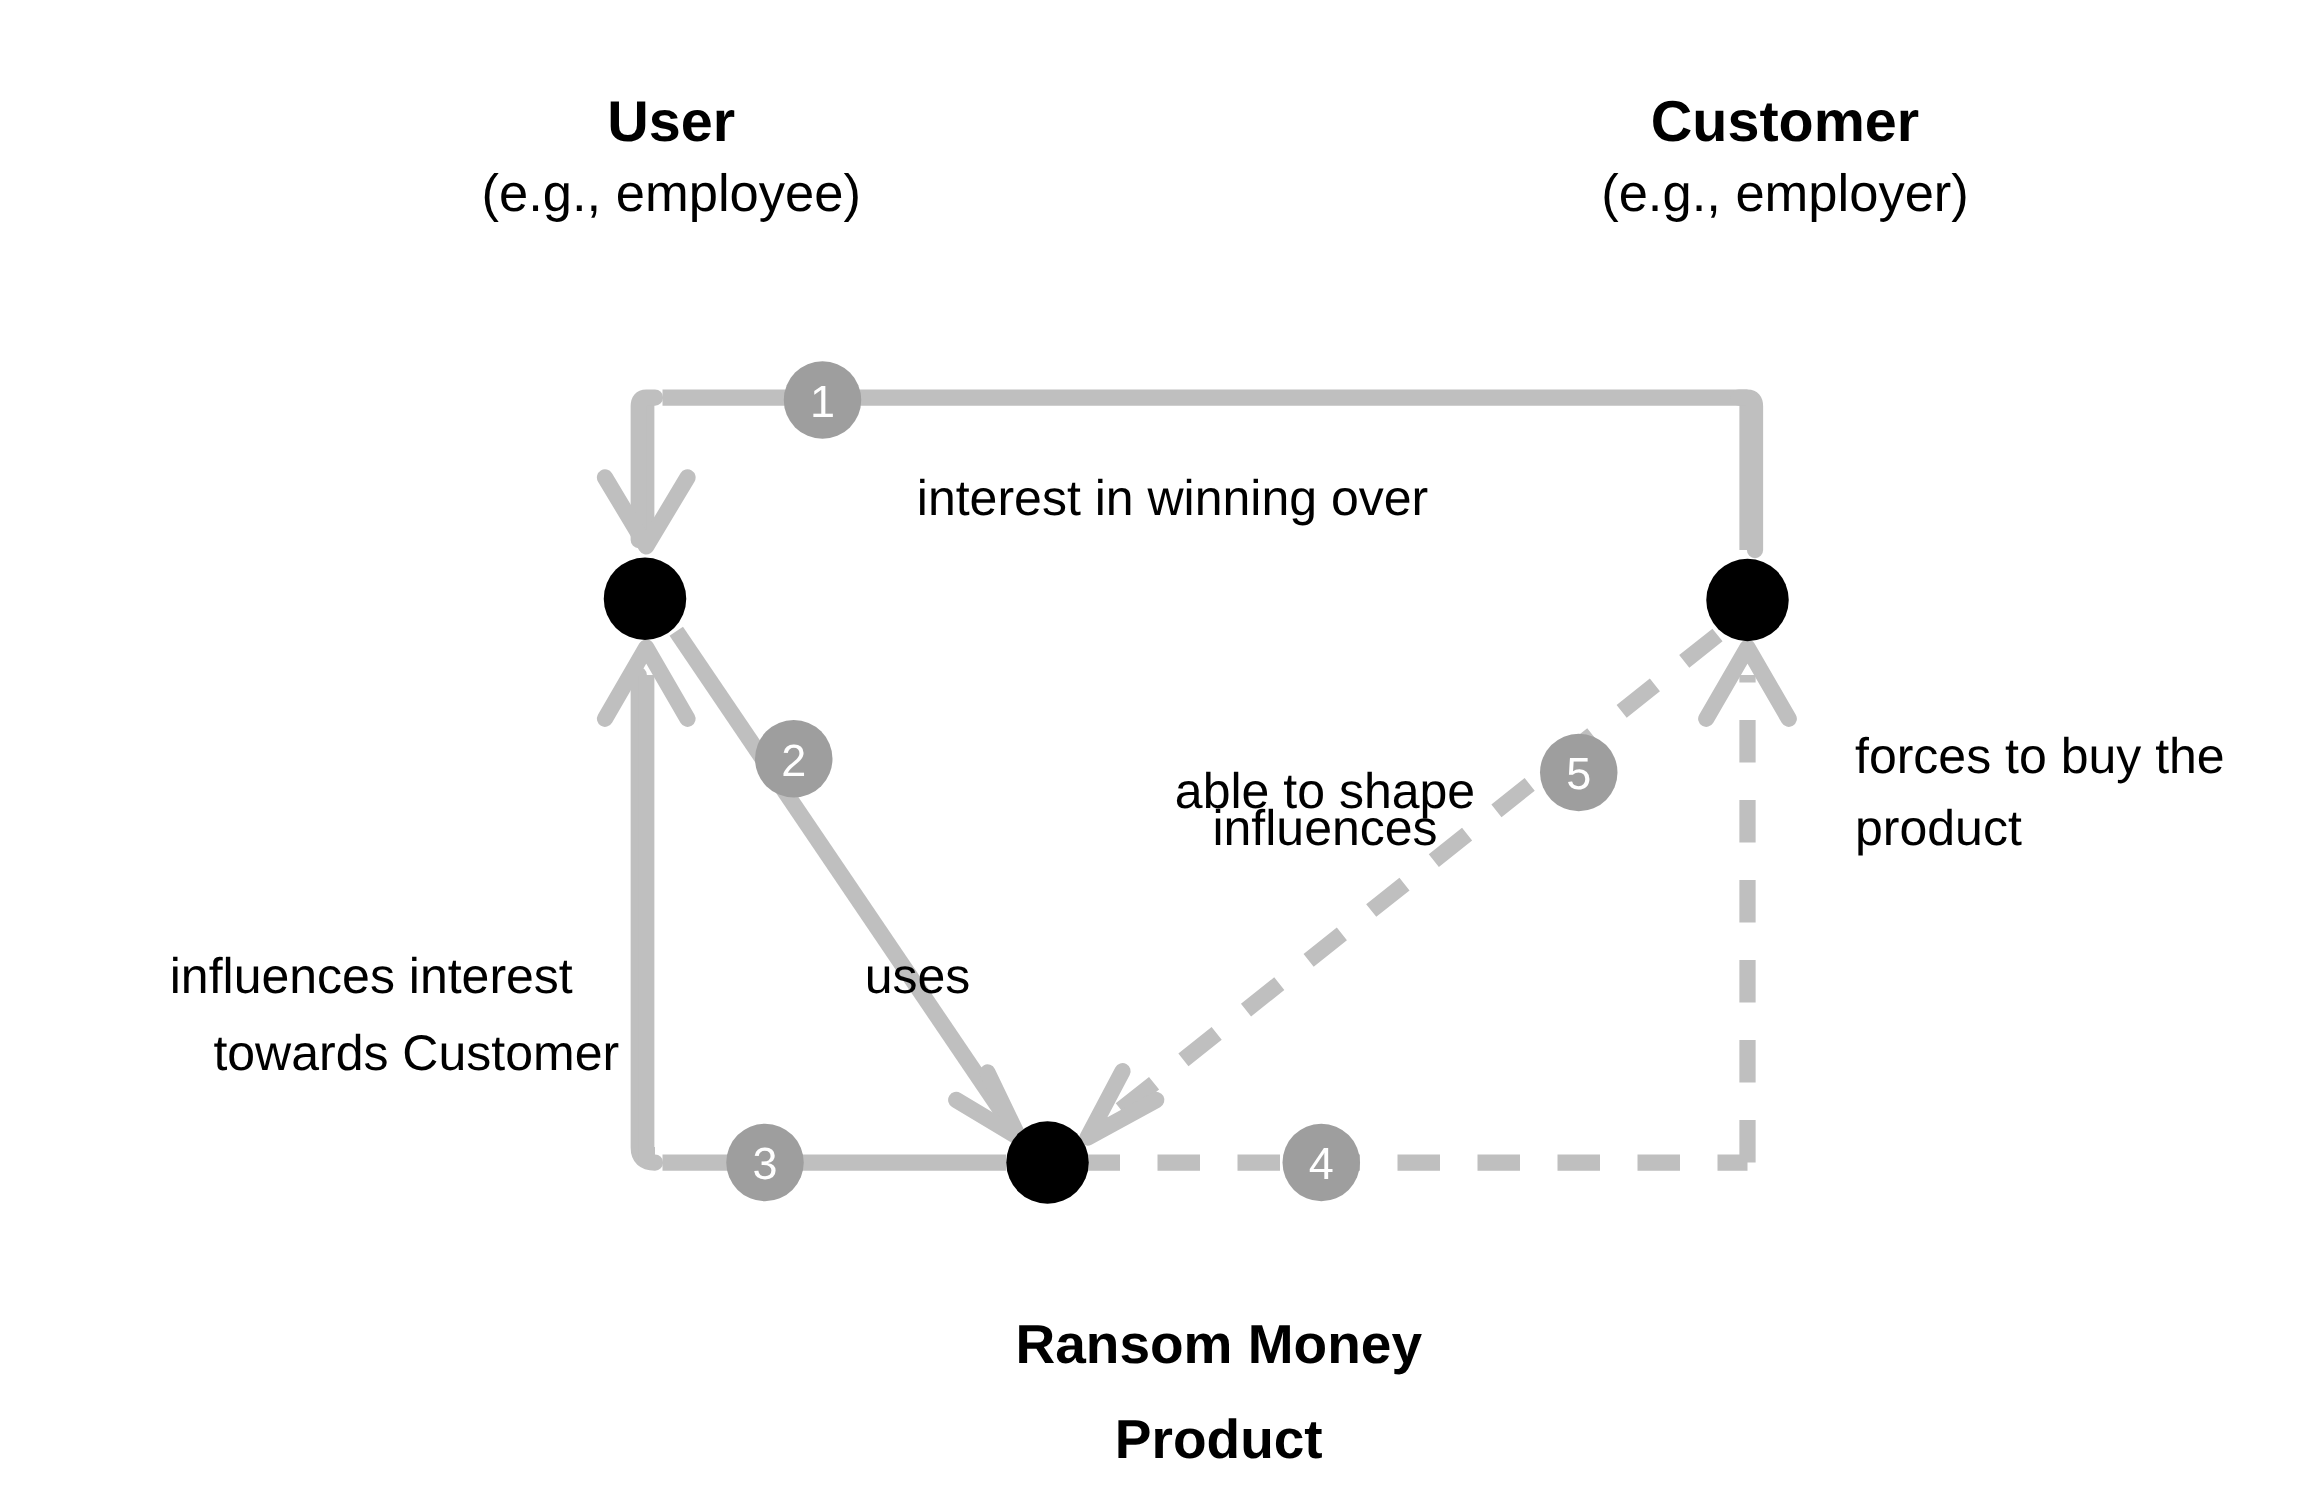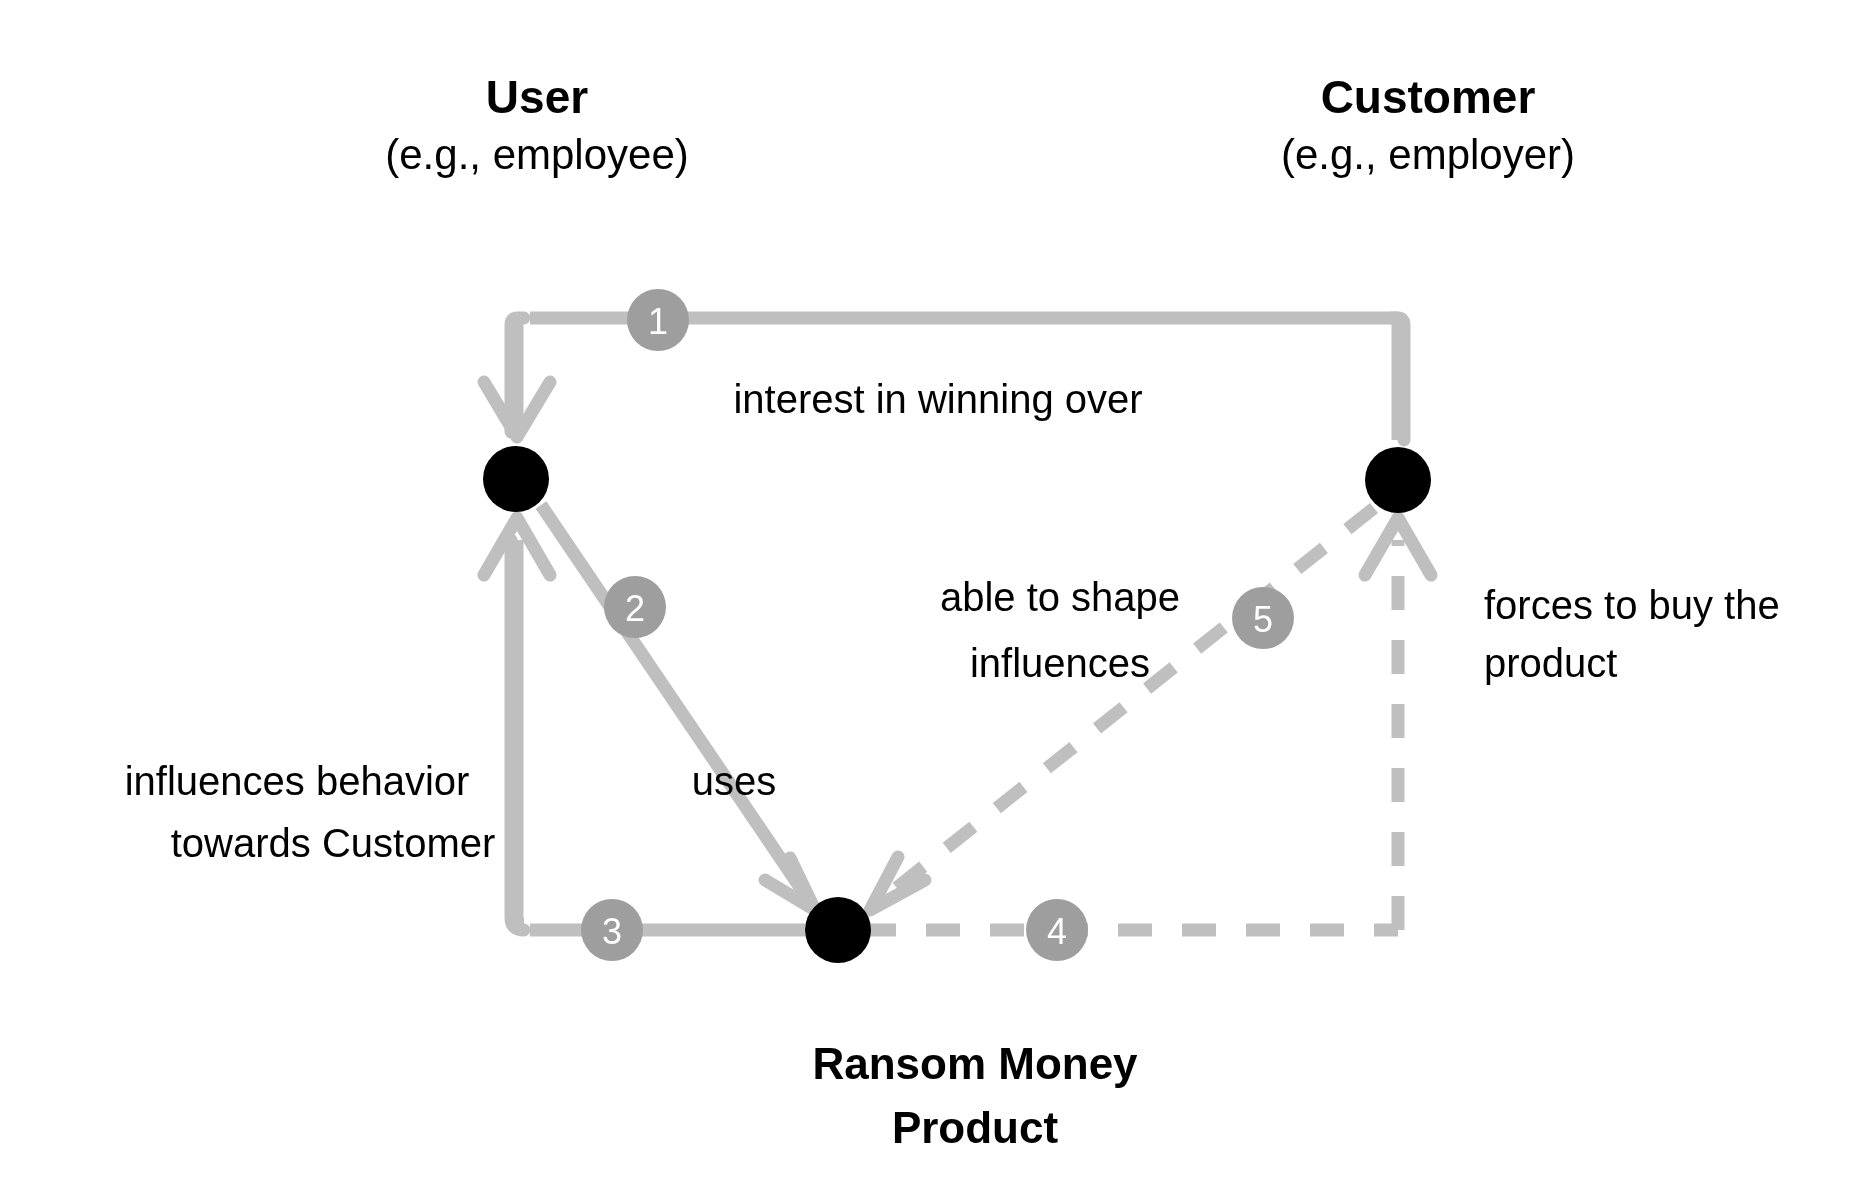--- a/index.html
+++ b/index.html
@@ -55,21 +55,21 @@
   }
   .node-title {
     position: absolute;
     text-align: center;
     transform: translateX(-50%);
     color: #000000;
     font-weight: bold;
     font-size: 44px;
     line-height: 64px;
   }
-  .node-title span { display: block; }
+  .node-title span { display: block; margin-top: 12px; }
   .badge-num {
     font-family: "Liberation Sans", sans-serif;
     font-size: 36px;
     fill: #ffffff;
     text-anchor: middle;
     dominant-baseline: central;
     font-weight: normal;
   }
 </style>
 </head>
@@ -152,22 +152,22 @@
 
   <div class="node-title" style="left:975px; top:1032px;">
     <span>Ransom Money</span>
     <span>Product</span>
   </div>
 
   <div class="lbl center" style="left:938px; top:370px;">interest in winning over</div>
 
   <div class="lbl center" style="left:690px; top:752px;margin-left:44px;">uses</div>
 
-  <div class="lbl center" style="left:297px; top:752px;">influences behavior</div>
+  <div class="lbl center" style="left:297px; top:752px;">influences interest</div>
   <div class="lbl center" style="left:297px; top:814px;margin-left:36px;">towards Customer</div>
 
   <div class="lbl left" style="left:1484px; top:576px;">forces to buy the</div>
   <div class="lbl left" style="left:1484px; top:634px;">product</div>
 
-  <div class="lbl center" style="left:1060px; top:568px;">able to shape</div>
+  <div class="lbl center" style="left:1060px; top:604px;">able to shape</div>
   <div class="lbl center" style="left:1060px; top:634px;">influences</div>
 
 </div>
 
 </body></html>

